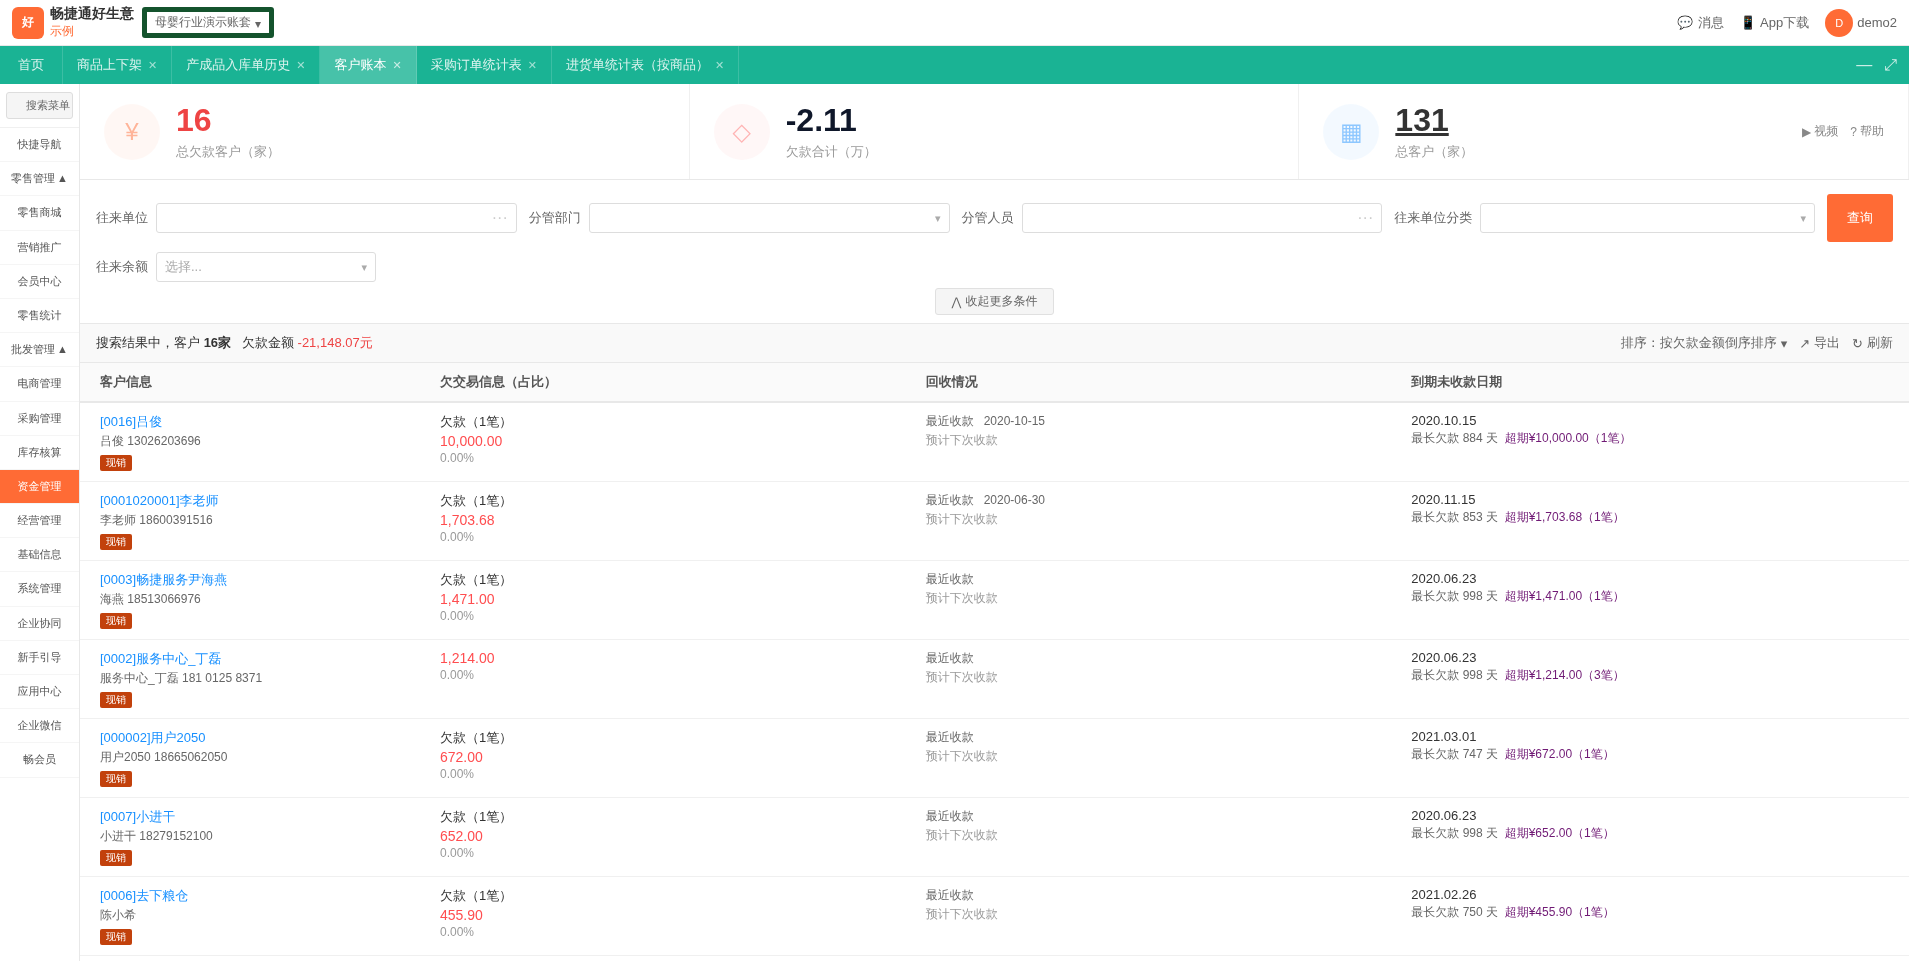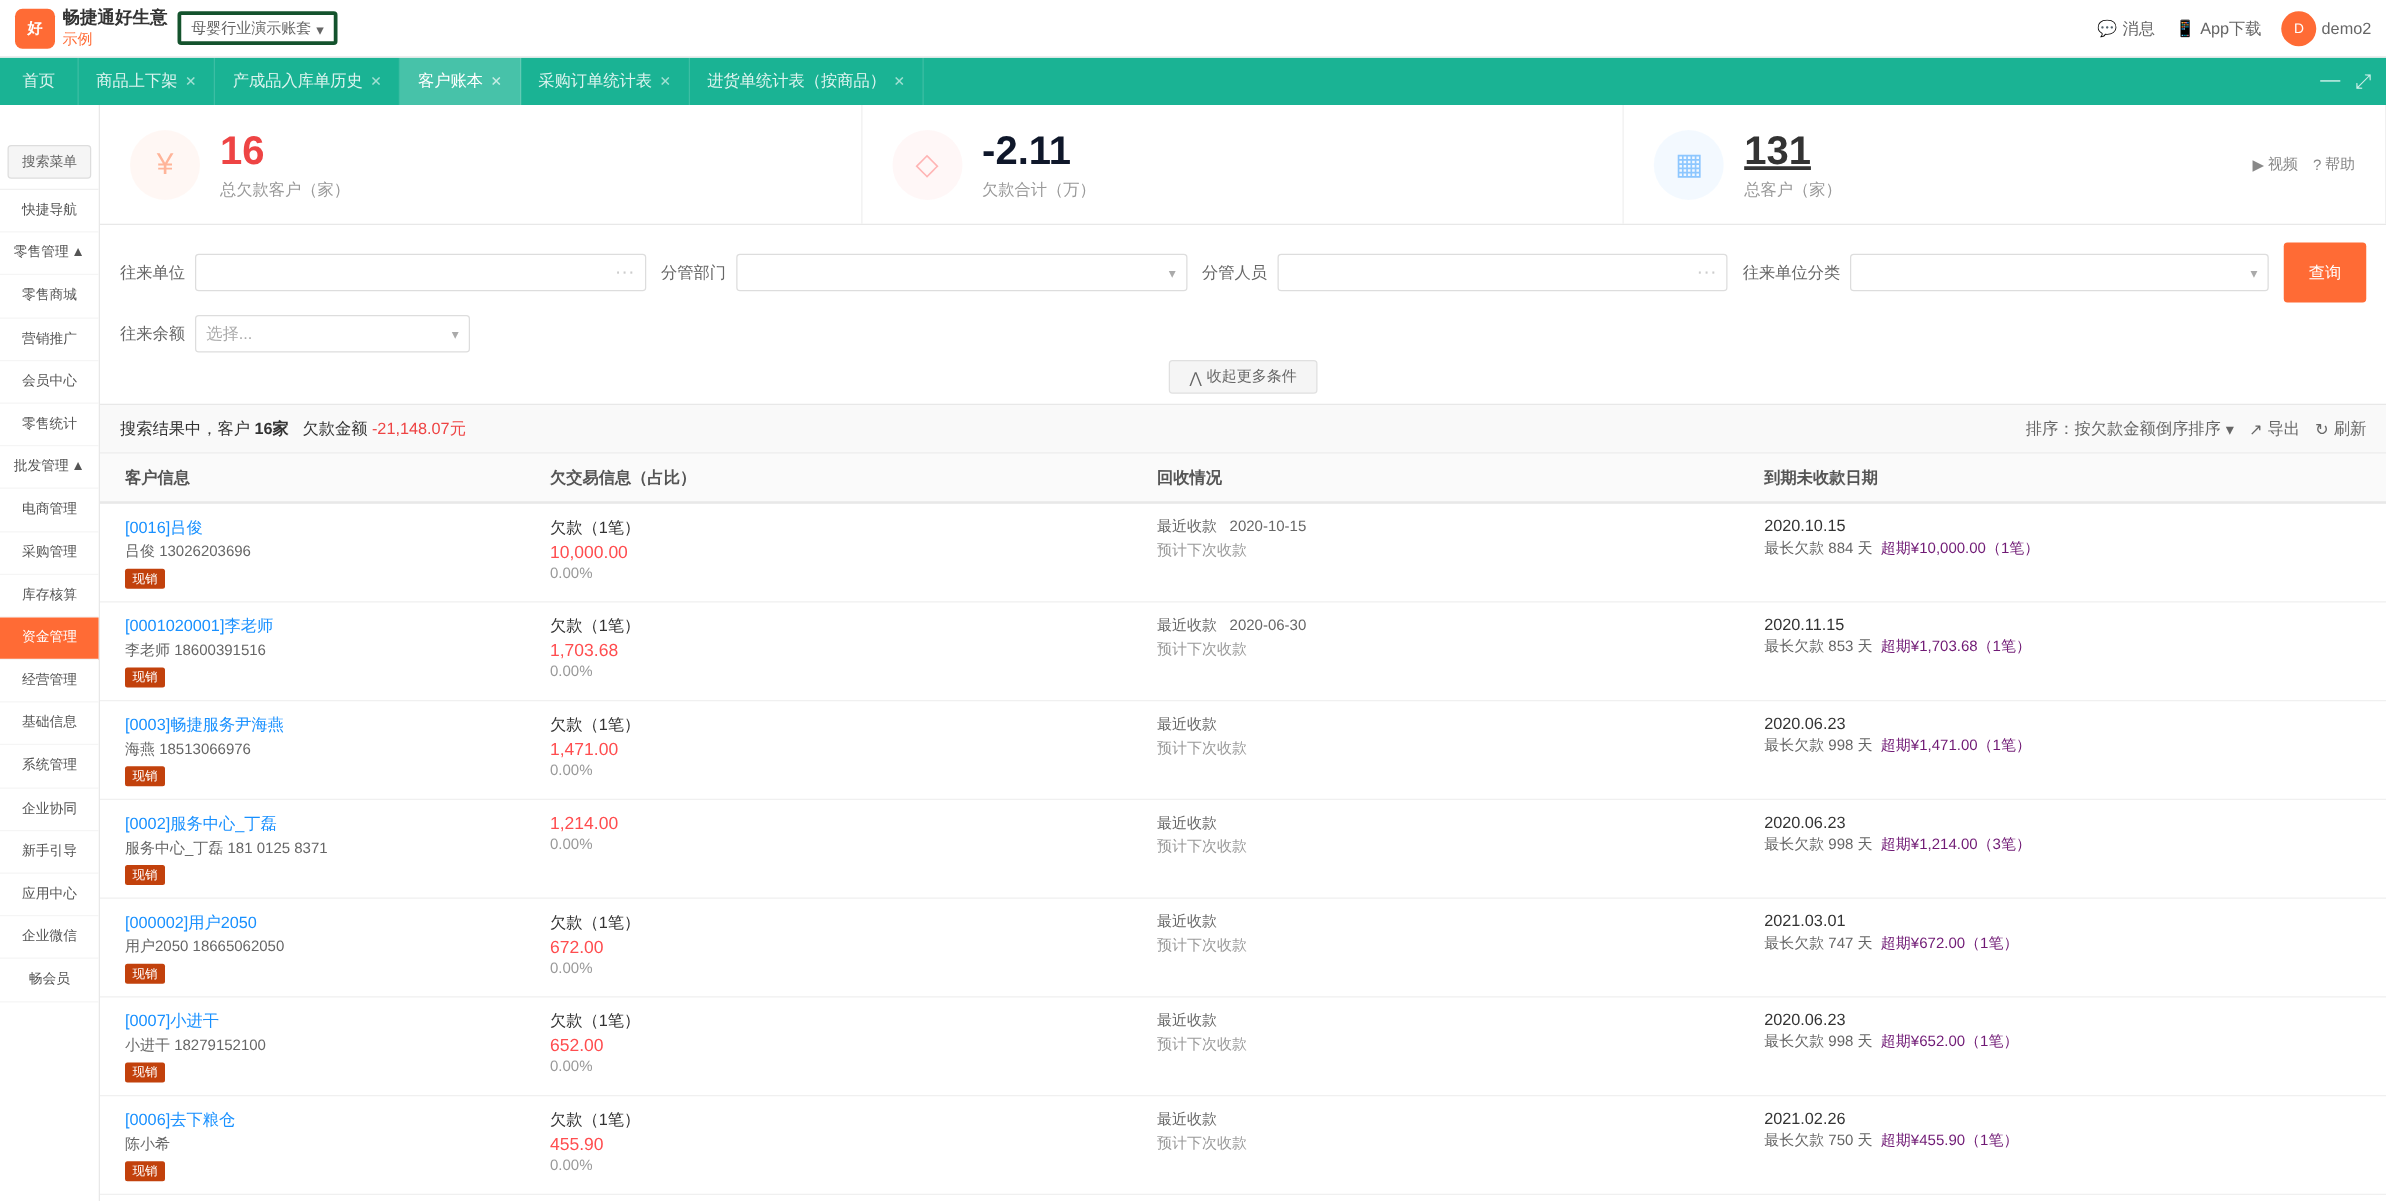--- a/index.html
+++ b/index.html
@@ -15,21 +15,21 @@
       padding: 0 12px;
       border-bottom: 1px solid #e8e8e8;
       position: relative;
       z-index: 100;
     }
     .top-bar-left { display: flex; align-items: center; gap: 8px; }
     .app-logo { display: flex; align-items: center; gap: 6px; }
     .logo-icon { width: 32px; height: 32px; background: #ff6b35; border-radius: 6px; display: flex; align-items: center; justify-content: center; color: #fff; font-size: 12px; font-weight: bold; }
     .logo-text { font-size: 14px; color: #333; font-weight: bold; }
     .sub-logo { font-size: 12px; color: #ff6b35; }
-    .dropdown-trigger { display: flex; align-items: flex-end; gap: 4px; cursor: pointer; font-size: 12px; color: #666; border: 3px solid #14532d; padding: 2px 8px; border-radius: 3px; }
+    .dropdown-trigger { display: flex; align-items: flex-end; gap: 4px; cursor: pointer; font-size: 12px; color: #666; border: 5px solid #14532d; padding: 2px 8px; border-radius: 3px; }
     .top-bar-right { display: flex; align-items: center; gap: 16px; }
     .top-right-item { display: flex; align-items: center; gap: 4px; font-size: 13px; color: #666; cursor: pointer; }
     .avatar { width: 28px; height: 28px; border-radius: 50%; background: #ff6b35; display: flex; align-items: center; justify-content: center; color: #fff; font-size: 11px; }
 
     
     .tab-bar {
       height: 38px;
       background: #1ab394;
       display: flex;
       align-items: center;
@@ -53,21 +53,21 @@
     .tab-close { font-size: 11px; opacity: 0.7; }
     .tab-bar-right { margin-left: auto; display: flex; align-items: center; gap: 4px; padding-right: 8px; }
     .tab-bar-btn { color: rgba(255,255,255,0.8); font-size: 16px; cursor: pointer; padding: 2px 4px; }
 
     
     .main-layout { display: flex; height: calc(100vh - 84px); overflow: hidden; }
 
     
     .sidebar { width: 80px; background: #fff; border-right: 1px solid #e8e8e8; overflow-y: auto; flex-shrink: 0; }
     .sidebar-search { padding: 8px 6px; border-bottom: 1px solid #f0f0f0; }
-    .sidebar-search-btn { width: 100%; padding: 5px 2px; background: #f5f5f5; border: 1px solid #ddd; border-radius: 3px; font-size: 11px; color: #666; cursor: pointer; text-align: center; margin-top: 24px; }
+    .sidebar-search-btn { width: 100%; padding: 5px 2px; background: #f5f5f5; border: 1px solid #ddd; border-radius: 3px; font-size: 11px; color: #666; cursor: pointer; text-align: right; }
     .sidebar-item { padding: 10px 4px; text-align: center; cursor: pointer; font-size: 12px; color: #555; border-bottom: 1px solid #f5f5f5; }
     .sidebar-item.active { background: #ff6b35; color: #fff; }
     .sidebar-item-label { font-size: 11px; line-height: 1.2; }
     .sidebar-expand { display: flex; align-items: flex-end; justify-content: center; gap: 2px; }
 
     
     .content { flex: 1; overflow-y: auto; background: #f5f5f5; }
 
     
     .stats-bar {

